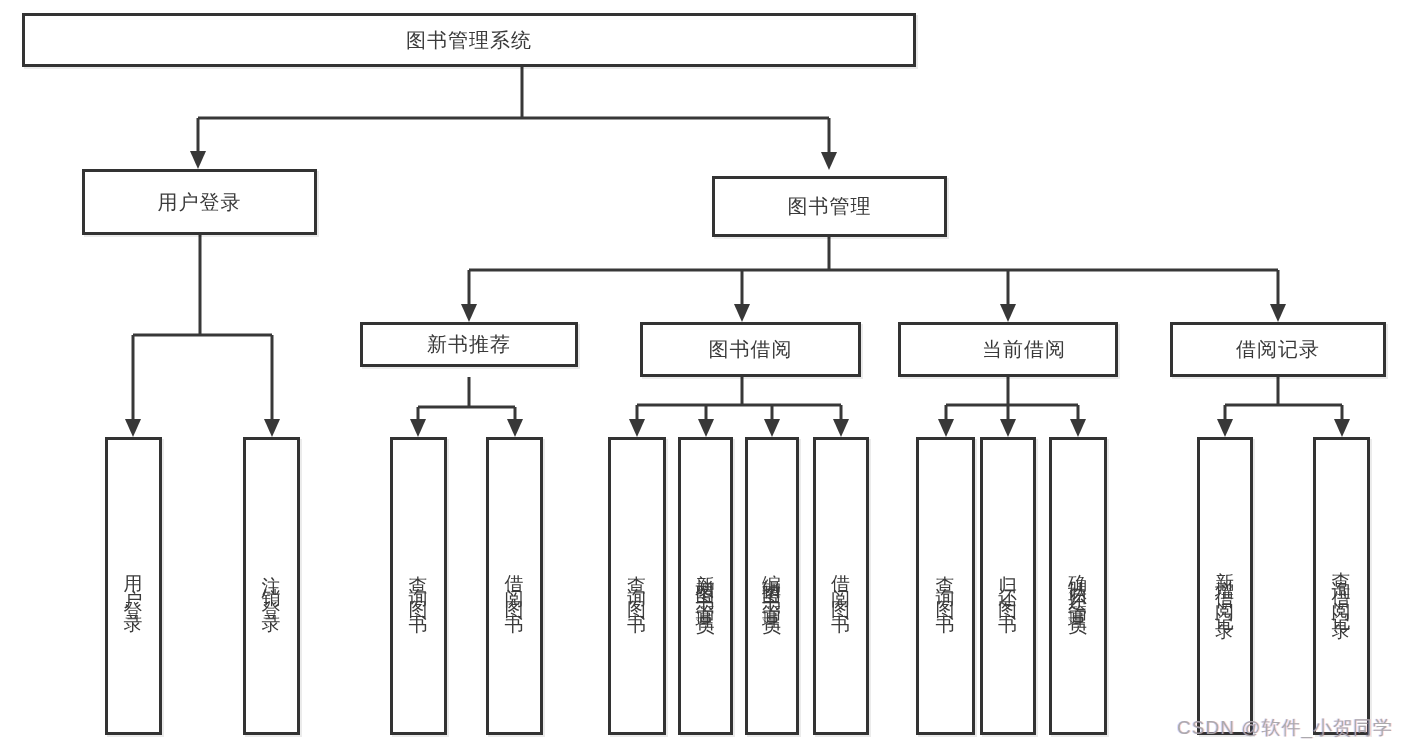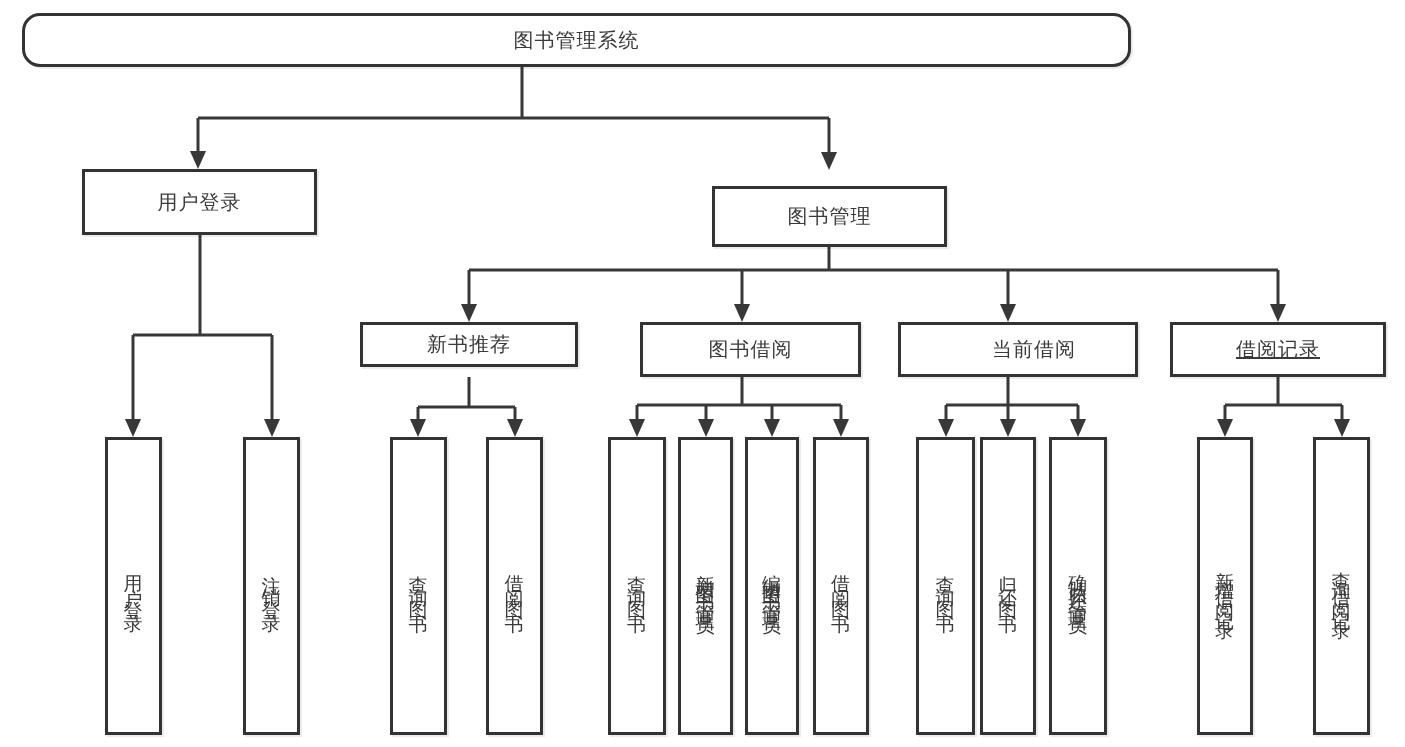--- a/index.html
+++ b/index.html
@@ -102,41 +102,41 @@
       <polygon points="764,419 780,419 772,437"></polygon>
       <polygon points="833,419 849,419 841,437"></polygon>
       <polygon points="938,419 954,419 946,437"></polygon>
       <polygon points="1000,419 1016,419 1008,437"></polygon>
       <polygon points="1070,419 1086,419 1078,437"></polygon>
       <polygon points="1217,419 1233,419 1225,437"></polygon>
       <polygon points="1334,419 1350,419 1342,437"></polygon>
     </g>
   </svg>
 
-  <div class="box root" style="left:22px;top:13px;width:1109px;height:54px;border-radius:18px;">
+  <div class="box root" style="left:22px;top:13px;width:894px;height:54px;">
     <span>图书管理系统</span>
   </div>
 
   <div class="box h" style="left:82px;top:169px;width:235px;height:66px;">
     <span>用户登录</span>
   </div>
-  <div class="box h" style="left:712px;top:186px;width:235px;height:61px;">
+  <div class="box h" style="left:712px;top:176px;width:235px;height:61px;">
     <span>图书管理</span>
   </div>
 
   <div class="box h" style="left:360px;top:322px;width:218px;height:45px;">
     <span>新书推荐</span>
   </div>
   <div class="box h" style="left:632px;top:322px;width:221px;height:55px;margin-left:8px;">
     <span>图书借阅</span>
   </div>
-  <div class="box h" style="left:898px;top:322px;width:240px;height:55px;padding-left:32px;">
+  <div class="box h" style="left:898px;top:322px;width:220px;height:55px;padding-left:32px;">
     <span>当前借阅</span>
   </div>
-  <div class="box h" style="left:1170px;top:322px;width:216px;height:55px;text-decoration:underline;">
+  <div class="box h" style="left:1170px;top:322px;width:216px;height:55px;">
     <span>借阅记录</span>
   </div>
 
   <div class="box leaf ls-lg" style="left:105px;top:437px;width:57px;height:298px;">
     <span>用户登录</span>
   </div>
   <div class="box leaf ls-lg" style="left:243px;top:437px;width:57px;height:298px;">
     <span>注销登录</span>
   </div>
 
@@ -170,13 +170,14 @@
     <span>确认归还（管理员）</span>
   </div>
 
   <div class="box leaf ls-md" style="left:1197px;top:437px;width:56px;height:298px;">
     <span>新增借阅记录</span>
   </div>
   <div class="box leaf ls-md" style="left:1313px;top:437px;width:57px;height:298px;">
     <span>查询借阅记录</span>
   </div>
 
+  <div class="watermark">CSDN @软件_小贺同学</div>
 </div>
 
 </body></html>

